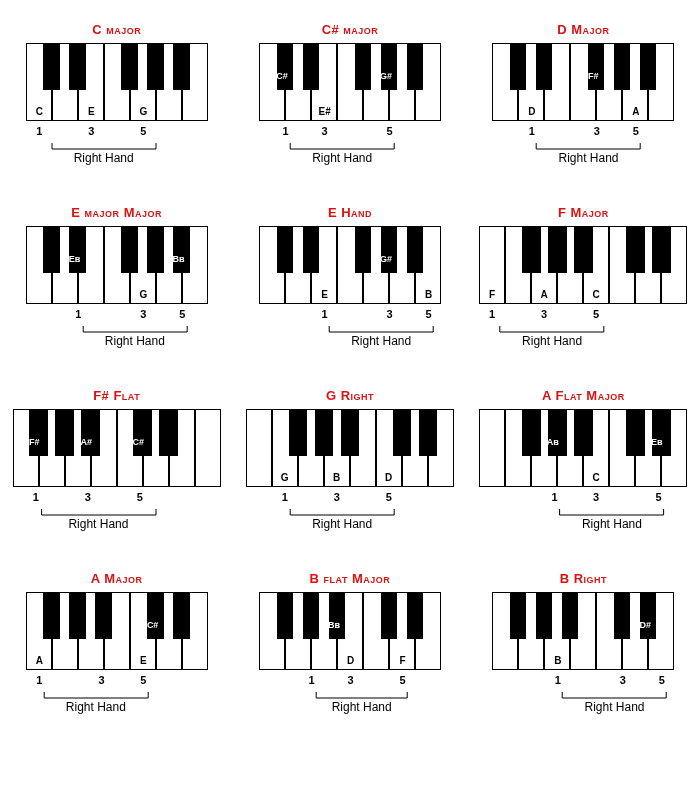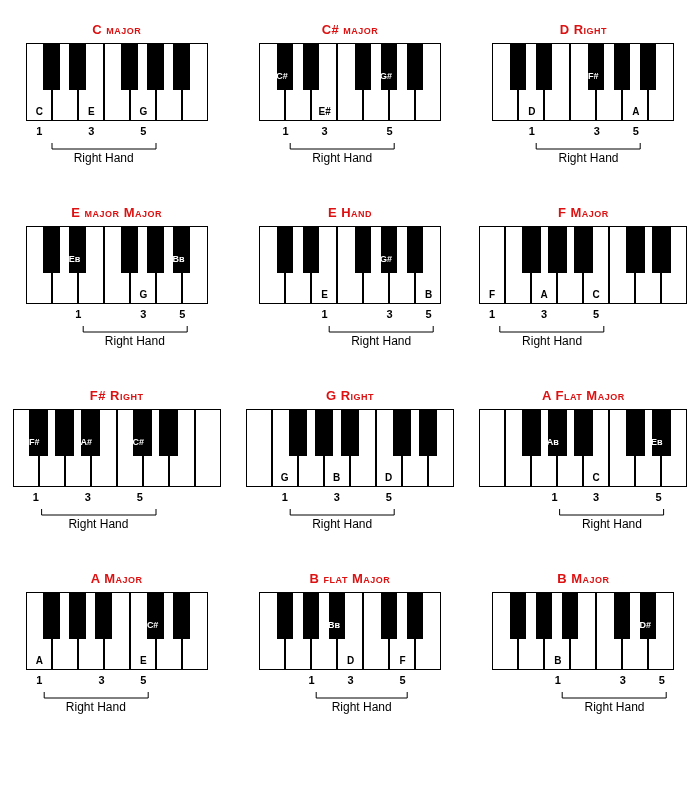--- a/index.html
+++ b/index.html
@@ -142,21 +142,21 @@
         </div><div class="fingers" style="width: 182px;">
           <div class="fn" style="left: 11.2857%;">1</div>
           <div class="fn" style="left: 32.7143%;">3</div>
           <div class="fn" style="left: 68.4286%;">5</div>
         </div><div class="bracket" style="width: 182px;">
           <svg width="182" height="28">
             <path d="M 31.2 0 L 31.2 6 L 135.20000000000002 6 L 135.20000000000002 0" fill="none" stroke="#000" stroke-width="1"></path>
           </svg>
           <div class="hand" style="left: 31.2px; width: 104px;">Right Hand</div>
         </div></div></div>
-    <div class="chord"><div class="title">D Right</div><div class="kb-wrap"><div class="kb" style="width: 182px;">
+    <div class="chord"><div class="title">D Major</div><div class="kb-wrap"><div class="kb" style="width: 182px;">
           <div class="white" style="left: 0%; width: 14.2857%;"></div>
           <div class="white" style="left: 14.2857%; width: 14.2857%;"></div>
           <div class="white" style="left: 28.5714%; width: 14.2857%;"></div>
           <div class="white" style="left: 42.8571%; width: 14.2857%;"></div>
           <div class="white" style="left: 57.1429%; width: 14.2857%;"></div>
           <div class="white" style="left: 71.4286%; width: 14.2857%;"></div>
           <div class="white" style="left: 85.7143%; width: 14.2857%;"></div>
           <div class="black" style="left: 9.78571%;"></div>
           <div class="black" style="left: 24.0714%;"></div>
           <div class="black" style="left: 52.6429%;"></div>
@@ -247,21 +247,21 @@
         </div><div class="fingers" style="width: 208px;">
           <div class="fn" style="left: 3.25%;">1</div>
           <div class="fn" style="left: 28.25%;">3</div>
           <div class="fn" style="left: 53.25%;">5</div>
         </div><div class="bracket" style="width: 208px;">
           <svg width="208" height="28">
             <path d="M 20.8 0 L 20.8 6 L 124.8 6 L 124.8 0" fill="none" stroke="#000" stroke-width="1"></path>
           </svg>
           <div class="hand" style="left: 20.8px; width: 104px;">Right Hand</div>
         </div></div></div>
-    <div class="chord"><div class="title">F# Right</div><div class="kb-wrap"><div class="kb" style="width: 208px;">
+    <div class="chord"><div class="title">F# Flat</div><div class="kb-wrap"><div class="kb" style="width: 208px;">
           <div class="white" style="left: 0%; width: 12.5%;"></div>
           <div class="white" style="left: 12.5%; width: 12.5%;"></div>
           <div class="white" style="left: 25%; width: 12.5%;"></div>
           <div class="white" style="left: 37.5%; width: 12.5%;"></div>
           <div class="white" style="left: 50%; width: 12.5%;"></div>
           <div class="white" style="left: 62.5%; width: 12.5%;"></div>
           <div class="white" style="left: 75%; width: 12.5%;"></div>
           <div class="white" style="left: 87.5%; width: 12.5%;"></div>
           <div class="black" style="left: 8%;"></div>
           <div class="black" style="left: 20.5%;"></div>
@@ -380,21 +380,21 @@
         </div><div class="fingers" style="width: 182px;">
           <div class="fn" style="left: 25.5714%;">1</div>
           <div class="fn" style="left: 47%;">3</div>
           <div class="fn" style="left: 75.5714%;">5</div>
         </div><div class="bracket" style="width: 182px;">
           <svg width="182" height="28">
             <path d="M 57.2 0 L 57.2 6 L 148.20000000000002 6 L 148.20000000000002 0" fill="none" stroke="#000" stroke-width="1"></path>
           </svg>
           <div class="hand" style="left: 57.2px; width: 91px;">Right Hand</div>
         </div></div></div>
-    <div class="chord"><div class="title">B  Major</div><div class="kb-wrap"><div class="kb" style="width: 182px;">
+    <div class="chord"><div class="title">B  Right</div><div class="kb-wrap"><div class="kb" style="width: 182px;">
           <div class="white" style="left: 0%; width: 14.2857%;"></div>
           <div class="white" style="left: 14.2857%; width: 14.2857%;"></div>
           <div class="white" style="left: 28.5714%; width: 14.2857%;"></div>
           <div class="white" style="left: 42.8571%; width: 14.2857%;"></div>
           <div class="white" style="left: 57.1429%; width: 14.2857%;"></div>
           <div class="white" style="left: 71.4286%; width: 14.2857%;"></div>
           <div class="white" style="left: 85.7143%; width: 14.2857%;"></div>
           <div class="black" style="left: 9.78571%;"></div>
           <div class="black" style="left: 24.0714%;"></div>
           <div class="black" style="left: 38.3571%;"></div>

